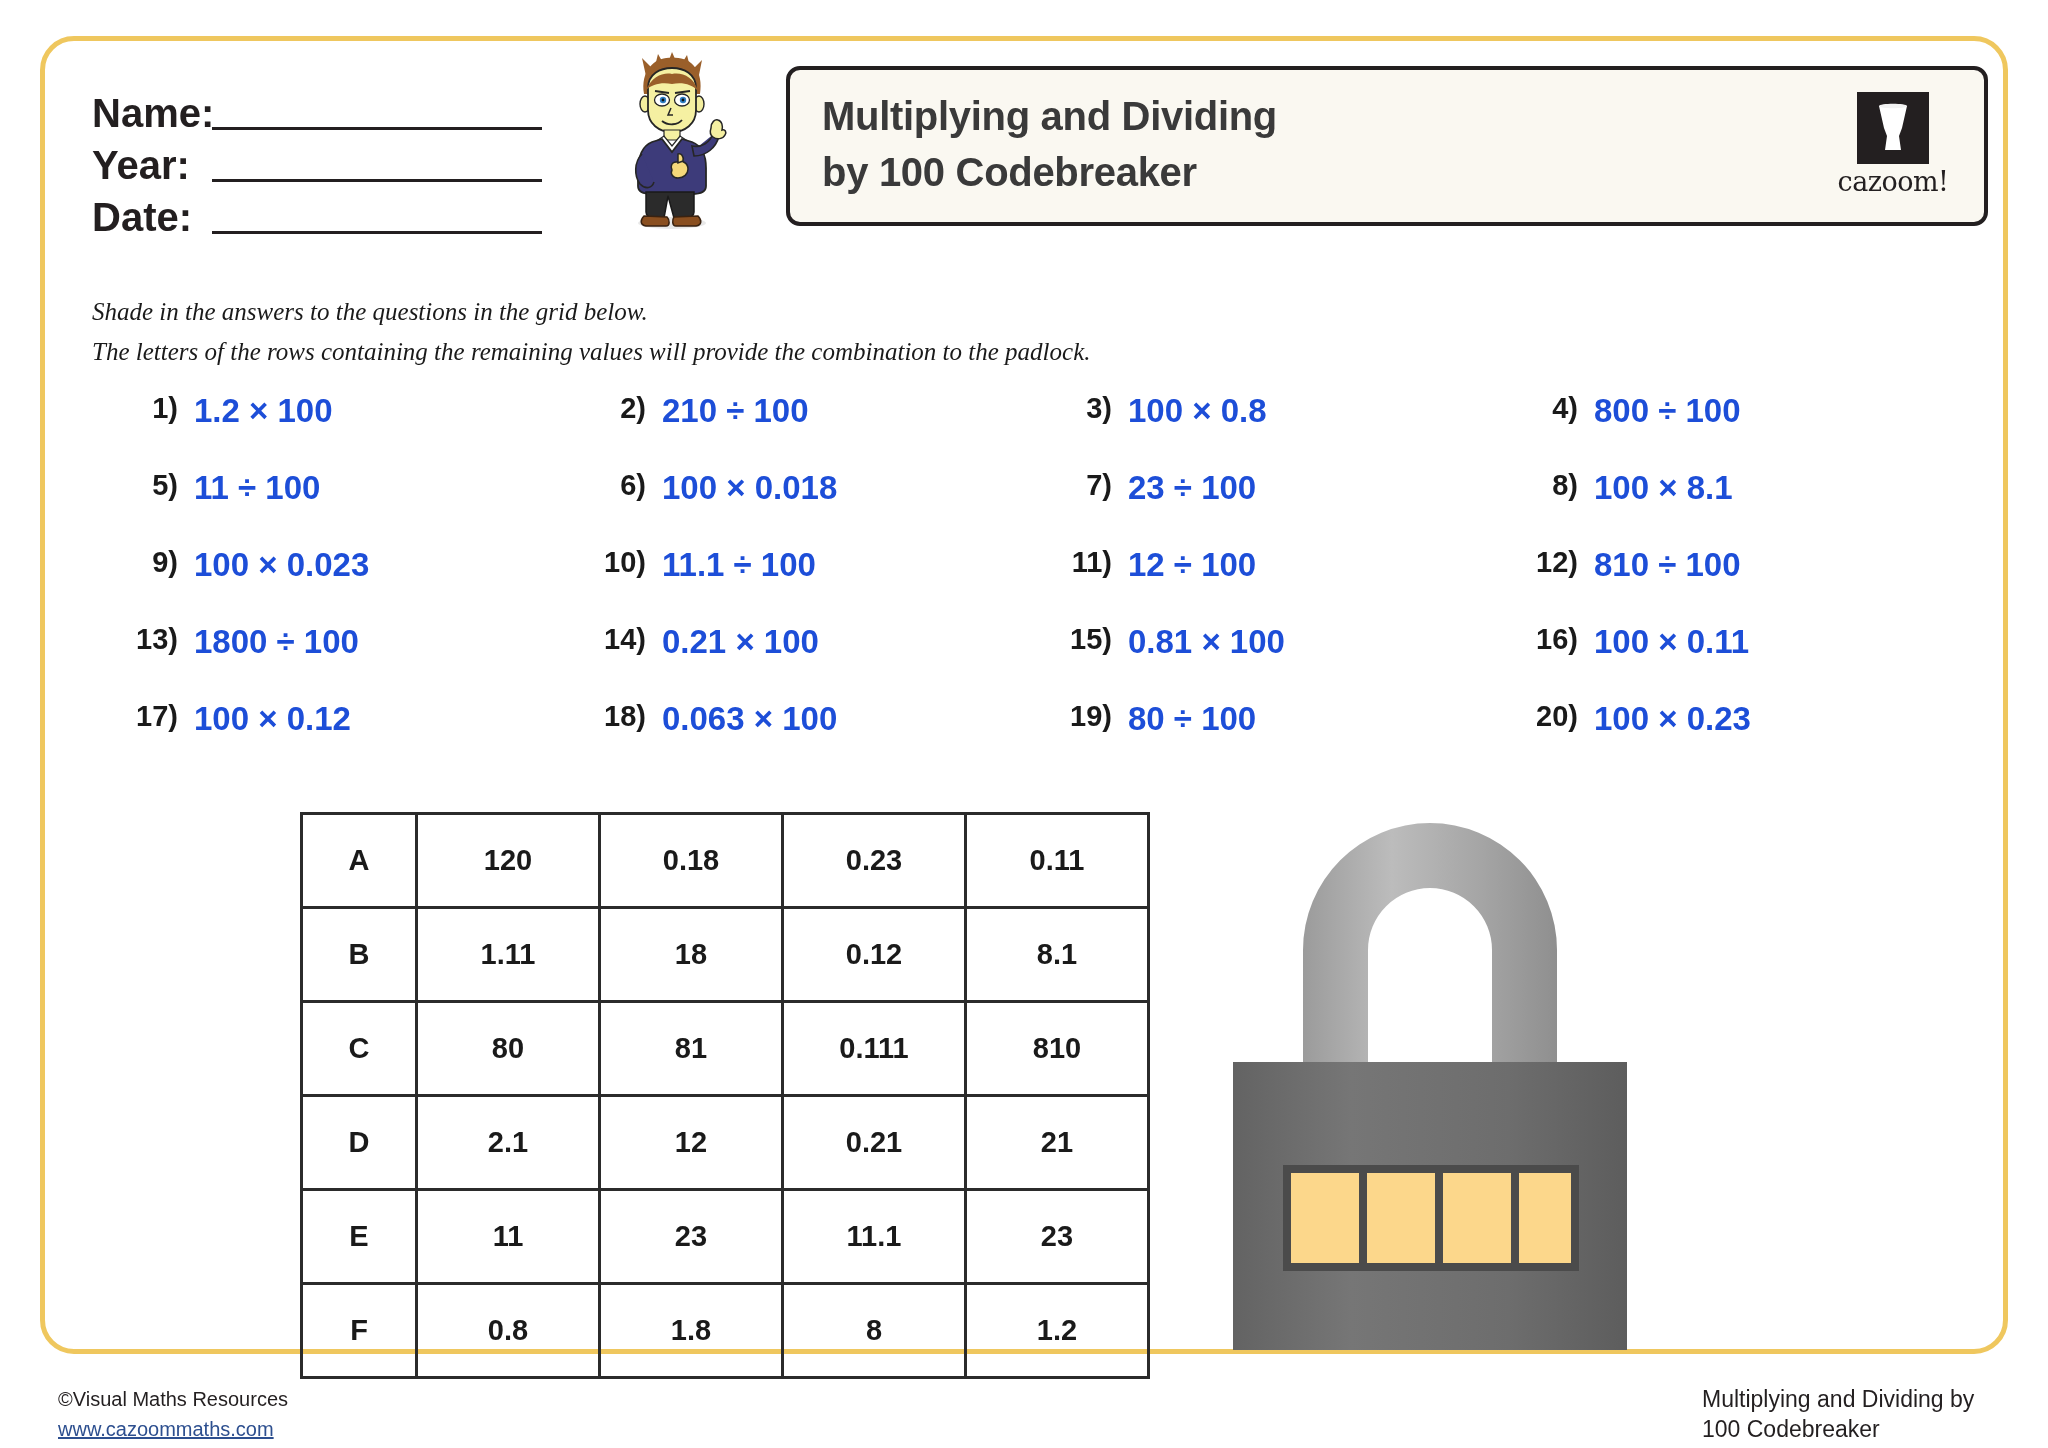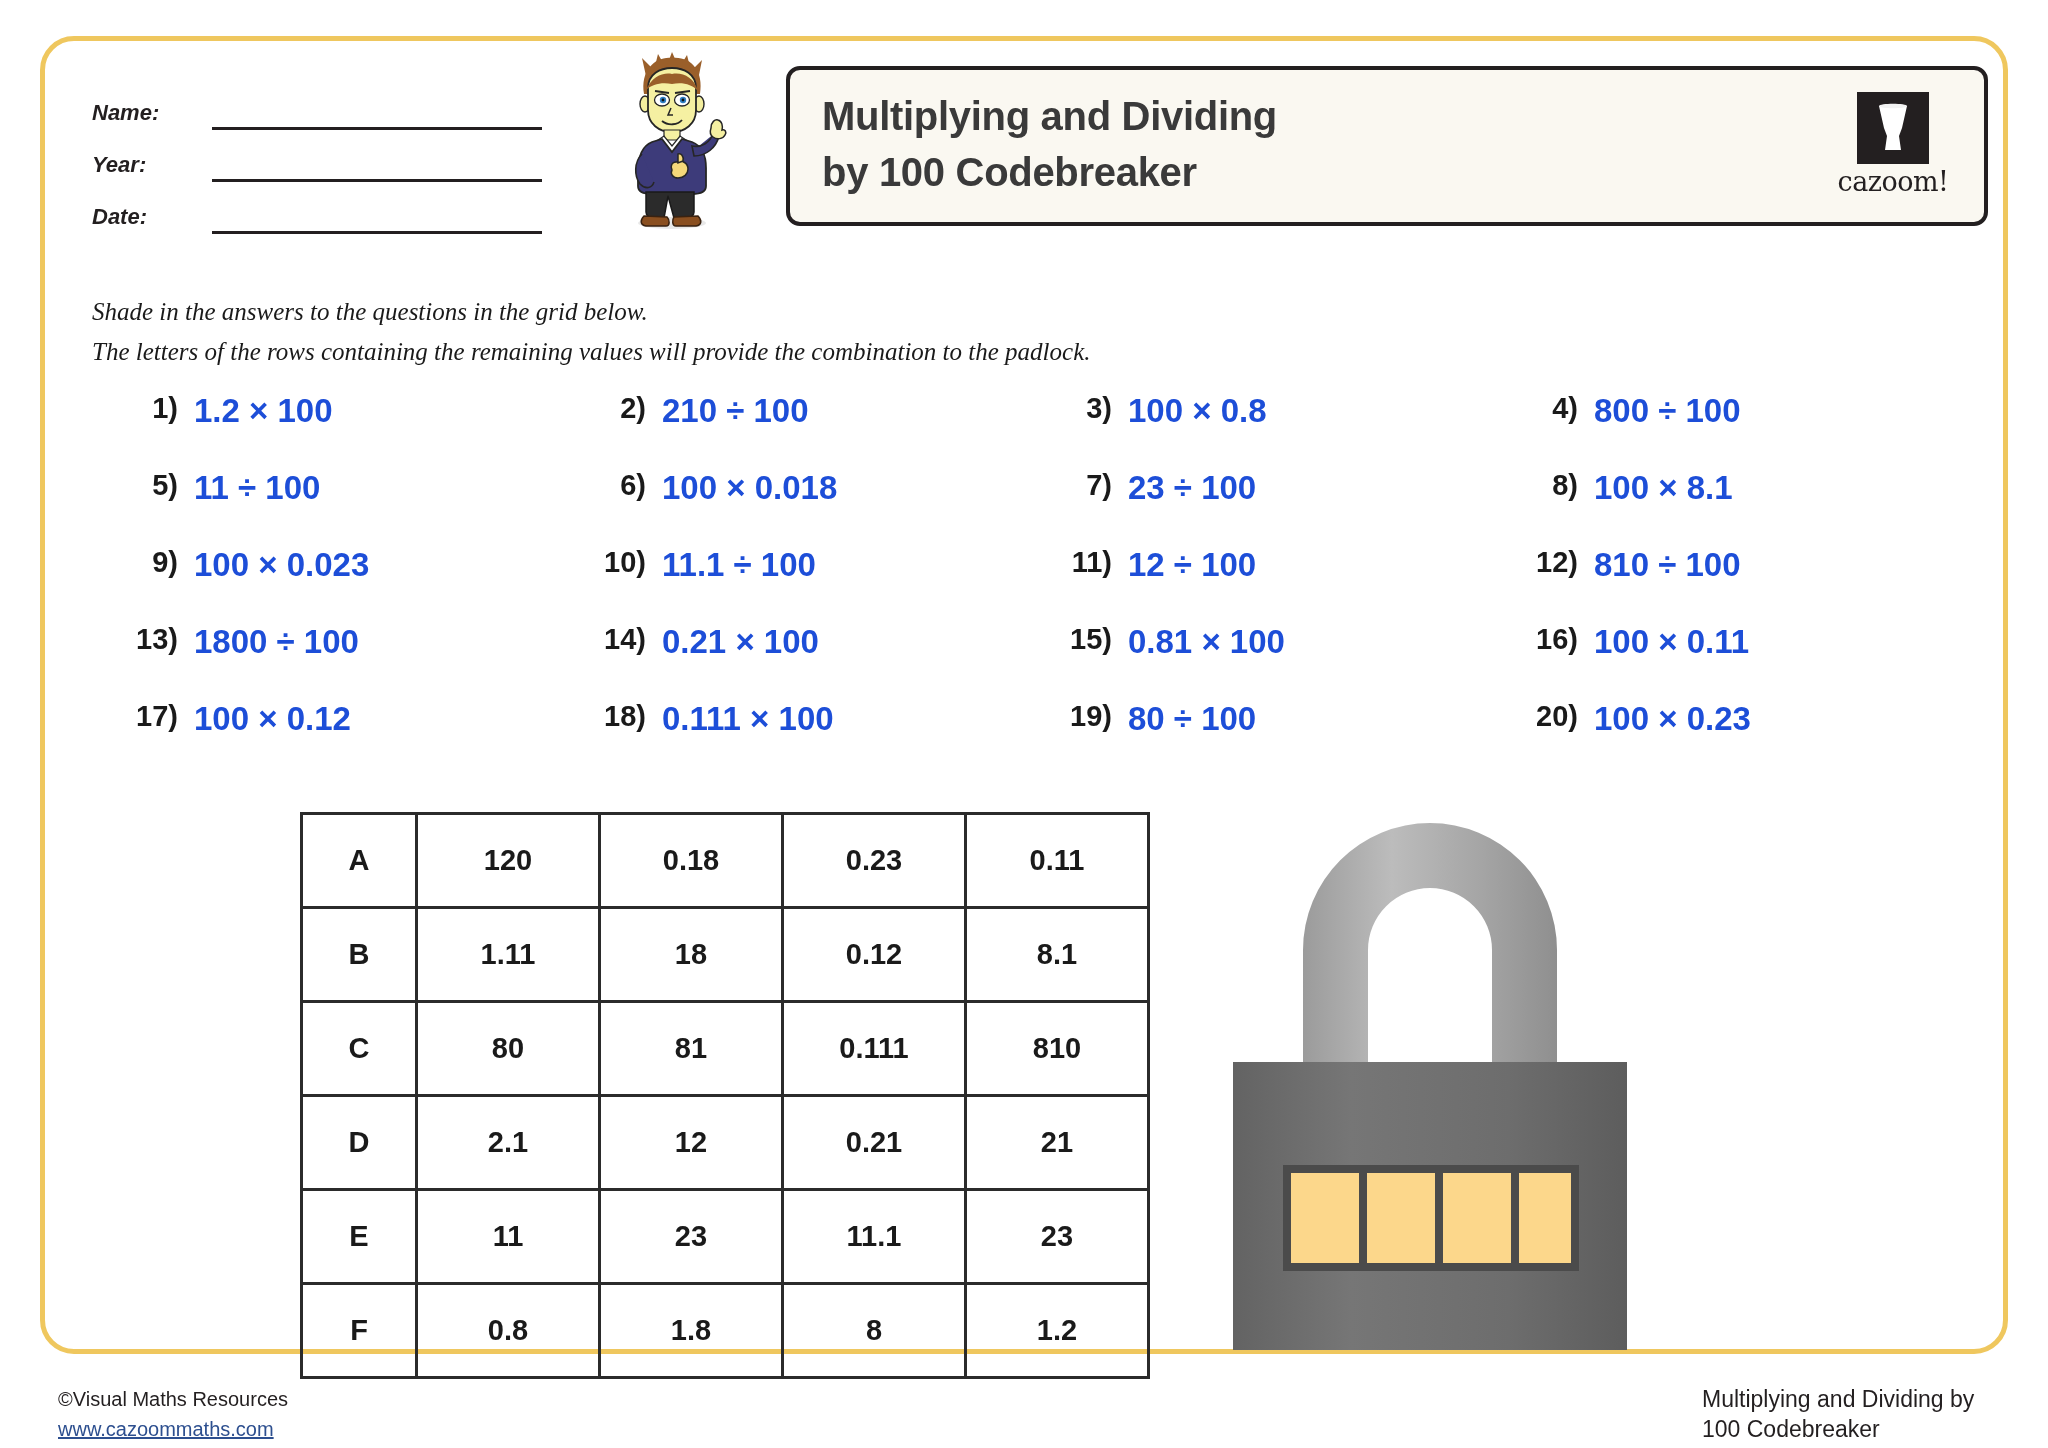--- a/index.html
+++ b/index.html
@@ -40,26 +40,25 @@
     position: absolute;
     left: 92px;
     top: 78px;
   }
   .field-row {
     display: flex;
     align-items: flex-end;
     height: 52px;
   }
   .field-label {
-    font-size: 22px;
+    font-size: 40px;
     font-weight: bold;
     color: #231f20;
     width: 112px;
     line-height: 34px;
-    font-style: italic;
   }
   .field-line {
     width: 330px;
     border-bottom: 3px solid #231f20;
     height: 30px;
     margin-left: 8px;
   }
 
   
   .mascot {
@@ -395,21 +394,21 @@
     </div>
   </div>
 
   <div class="q-row">
     <div class="q-cell q-col-0">
       <span class="q-num">17)</span>
       <span class="q-expr">100 × 0.12</span>
     </div>
     <div class="q-cell q-col-1">
       <span class="q-num">18)</span>
-      <span class="q-expr">0.111 × 100</span>
+      <span class="q-expr">0.063 × 100</span>
     </div>
     <div class="q-cell q-col-2">
       <span class="q-num">19)</span>
       <span class="q-expr">80 ÷ 100</span>
     </div>
     <div class="q-cell q-col-3">
       <span class="q-num">20)</span>
       <span class="q-expr">100 × 0.23</span>
     </div>
   </div>

